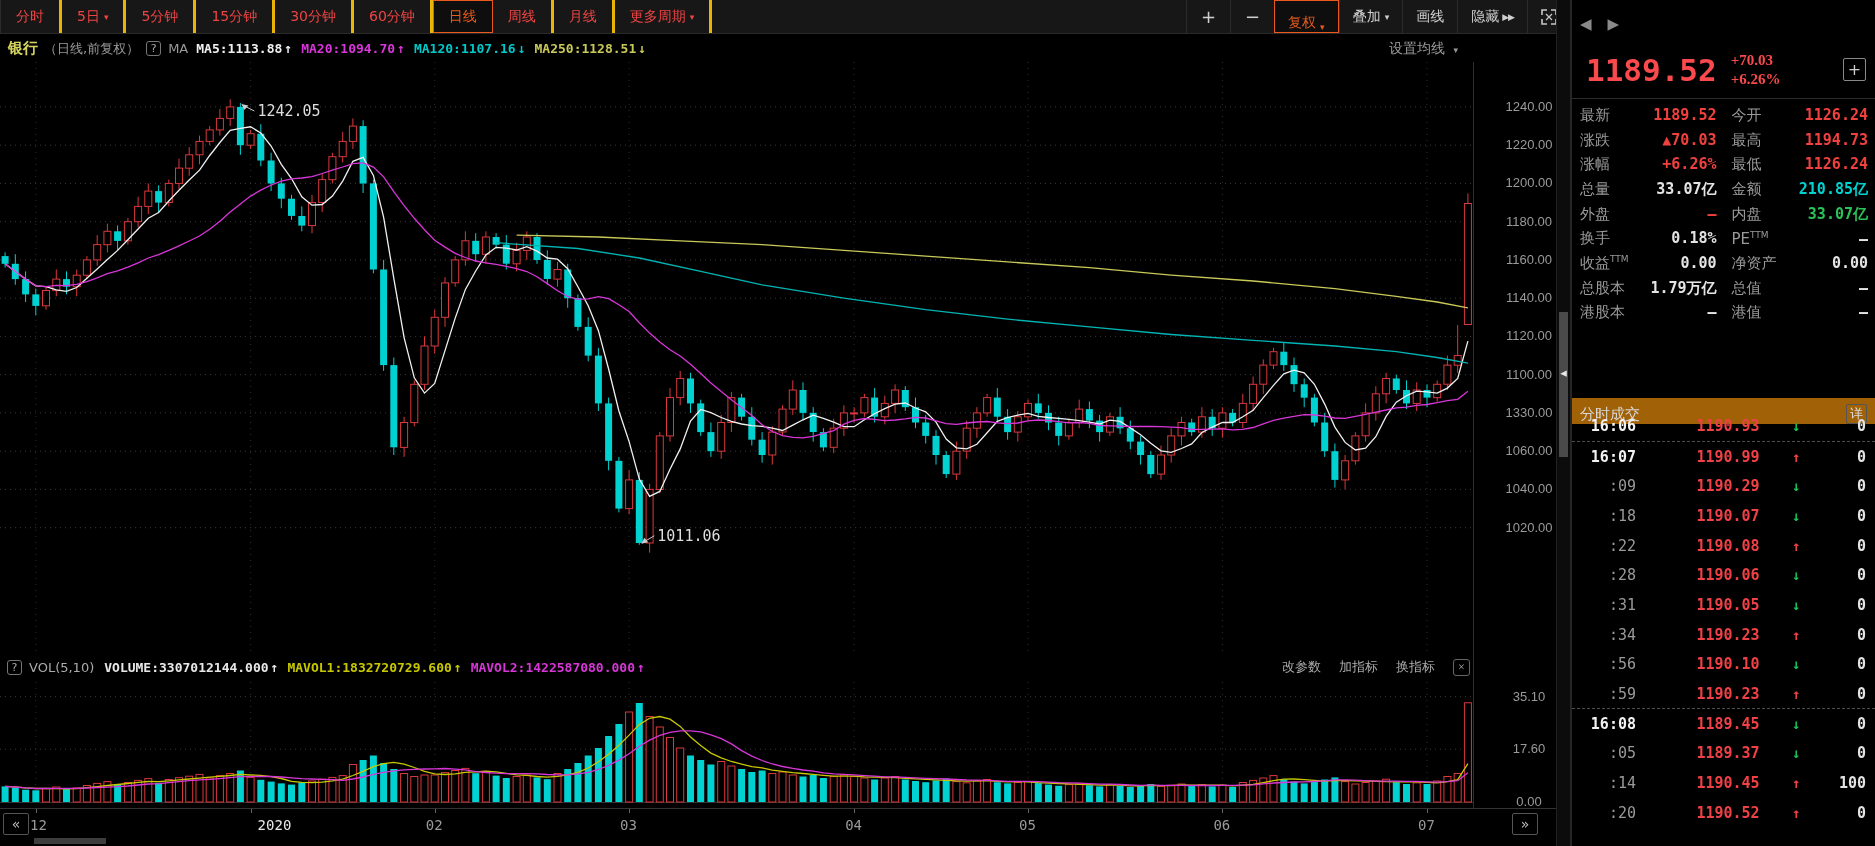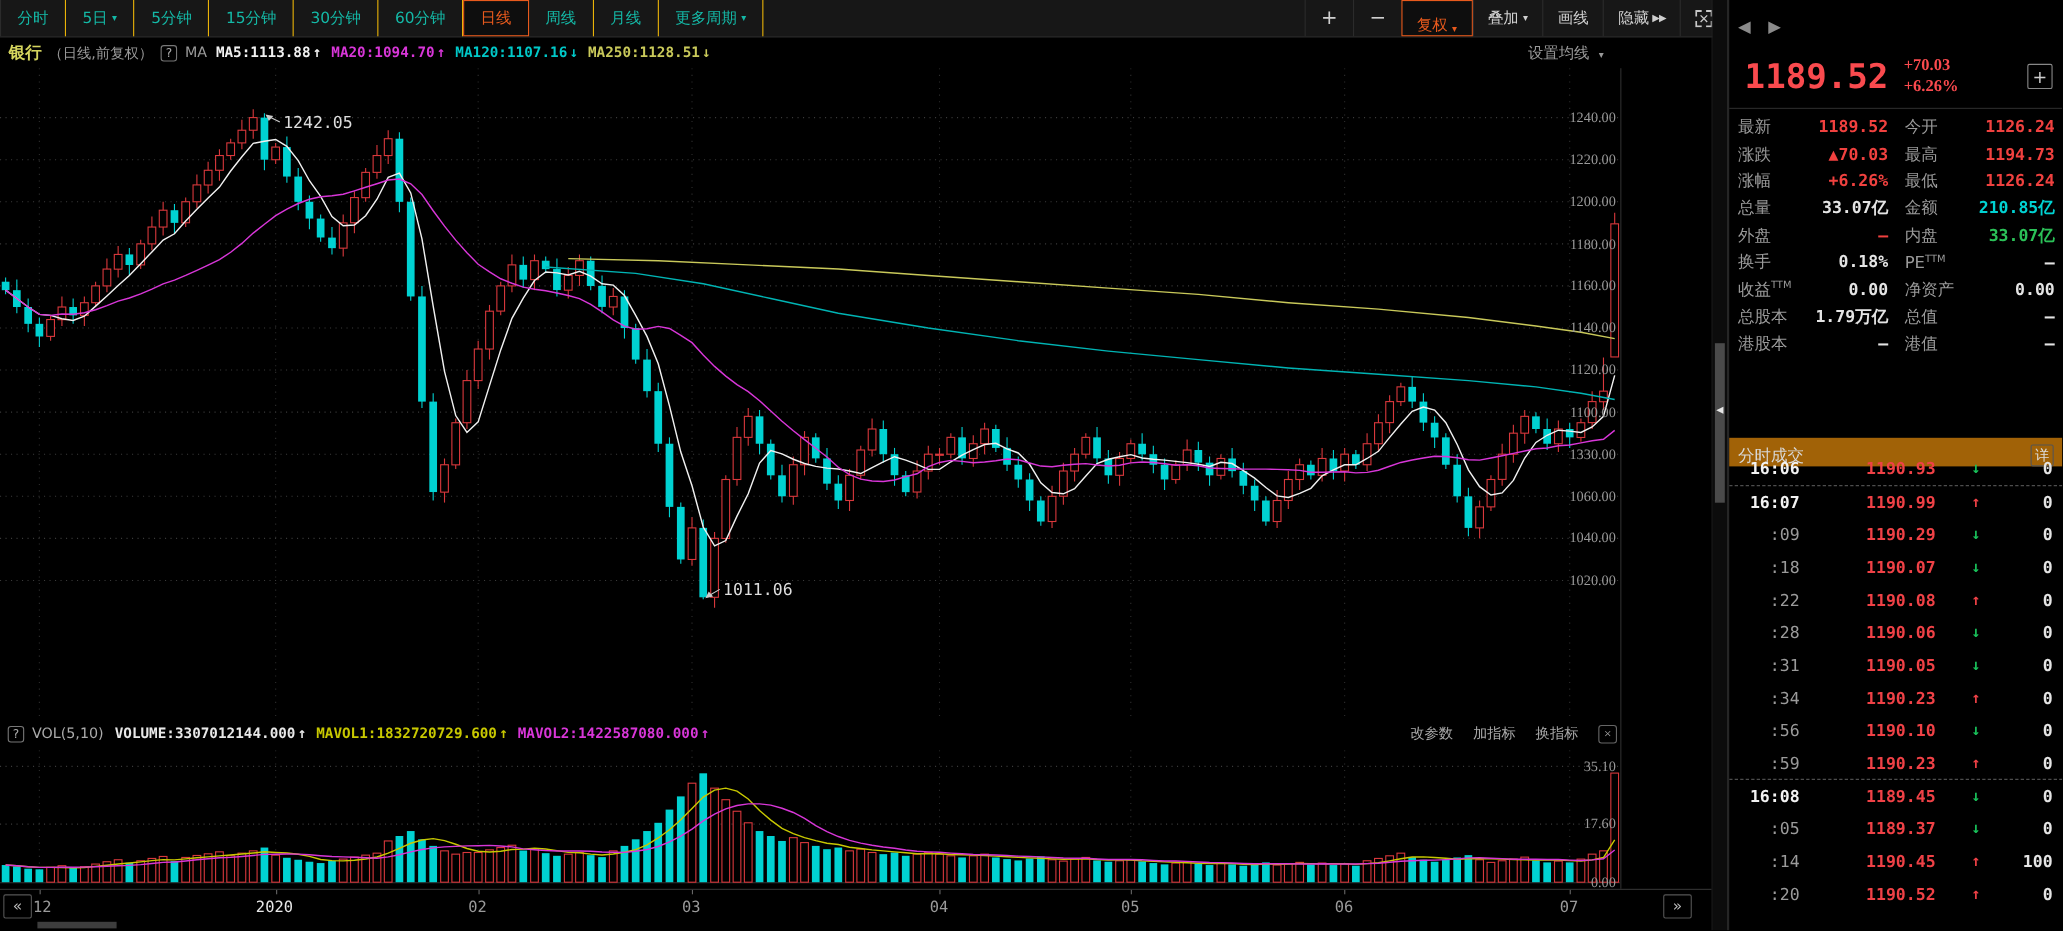--- a/index.html
+++ b/index.html
@@ -7,22 +7,22 @@
   body { font-family:"DejaVu Sans", sans-serif; }
   .app { position:relative; width:1875px; height:846px; background:#000; overflow:hidden; }
   .num { font-family:"DejaVu Sans Mono", monospace; }
 
   
   .left-region { position:absolute; left:0; top:0; width:1570px; height:846px; background:#000; }
 
   .toolbar { position:absolute; left:0; top:0; width:1570px; height:34px; background:#171717;
              border-bottom:1px solid #2a2a2a; display:flex; align-items:stretch; }
   .tabs { display:flex; }
-  .tab { display:flex; align-items:center; padding:0 15px; color:#14b8a6; font-size:14px;
-         border-right:1px solid #eab308; cursor:pointer; }
+  .tab { display:flex; align-items:center; padding:0 15px; color:#ef4444; font-size:14px;
+         border-right:3px solid #eab308; cursor:pointer; }
   .tab:first-child { border-left:1px solid #2b2b2b; }
   .tab-active { color:#e85a1d; border:1px solid #e85a1d; background:#0e0e0e; }
   .caret { font-size:9px; margin-left:4px; color:inherit; }
   .toolbar-right { margin-left:auto; display:flex; }
   .tbtn { display:flex; align-items:center; padding:0 13px; color:#cfcfcf; font-size:14px;
           border-left:1px solid #2b2b2b; cursor:pointer; }
   .tbtn.accent { color:#e85a1d; border:1px solid #e85a1d; background:#0e0e0e;align-items:flex-end; }
   .tbtn .ffwd { font-size:9px; letter-spacing:-1px; margin-left:3px; }
   .tbtn.mathbtn { font-size:18px; padding:0 14px; }
 
@@ -35,33 +35,33 @@
   .ind-label { color:#9a9a9a; margin-right:8px; }
   .ma-items { display:flex; gap:9px; }
   .ma-item { display:flex; align-items:center; gap:2px; font-weight:bold; }
   .settings { position:absolute; right:112px; color:#999; font-size:14px; cursor:pointer; }
 
   .plot-main { position:absolute; left:0; top:62px; width:1473px; height:590px; }
   .plot-vol  { position:absolute; left:0; top:682px; width:1473px; height:126px; }
   .vedge { position:absolute; left:1473px; top:62px; width:1px; height:746px; background:#2e2e2e; }
   .vedge2 { position:absolute; left:1556px; top:0; width:1px; height:846px; background:#222; }
 
-  .ylabel { position:absolute; left:1401px; width:68px; text-align:right; color:#9a9a9a;
-            font-size:13px; font-family:Liberation Serif, serif; }
+  .ylabel { position:absolute; left:1495px; width:68px; text-align:center; color:#9a9a9a;
+            font-size:13px; font-family:Liberation Sans, sans-serif; }
 
   .vol-header { position:absolute; left:0; top:652px; width:1570px; height:30px;
                 display:flex; align-items:center; font-size:13px; }
   .vol-header .vname { color:#aaa; margin-right:10px; }
   .vol-tools { position:absolute; right:100px; display:flex; gap:18px; align-items:center; color:#aaa; font-size:13px;font-family:Liberation Serif, serif; }
   .closebox { display:inline-block; width:17px; height:17px; line-height:15px; text-align:center;
               border:1px solid #666; border-radius:3px; color:#aaa; font-size:12px; }
 
   .xaxis { position:absolute; left:0; top:808px; width:1556px; height:38px; border-top:1px solid #333; }
   .xlab { position:absolute; top:8px; color:#9a9a9a; font-size:14px; font-family:"DejaVu Sans Mono", monospace; }
-  .xlab.hl { color:#e8e8e8; }
+  .xlab.hl { color:#e8e8e8;margin-left:25px; }
   .xtick { position:absolute; top:0; width:1px; height:4px; background:#666; }
   .nav-btn { position:absolute; top:4px; width:26px; height:22px; line-height:20px; text-align:center;
              border:1px solid #555; border-radius:2px; color:#bbb; font-size:14px; cursor:pointer; }
   .nav-btn.left { left:3px; }
   .nav-btn.right { right:18px; }
   .hscroll-frag { position:absolute; left:34px; top:838px; width:72px; height:6px; background:#3d3d3d; }
 
   .scroll-strip { position:absolute; left:1557px; top:0; width:13px; height:846px; background:#0c0c0c; }
   .scroll-thumb { position:absolute; left:2px; top:312px; width:9px; height:145px; background:#4a4a4a; }
   .collapse { position:absolute; left:0; top:362px; width:13px; height:22px; color:#e8e8e8;

